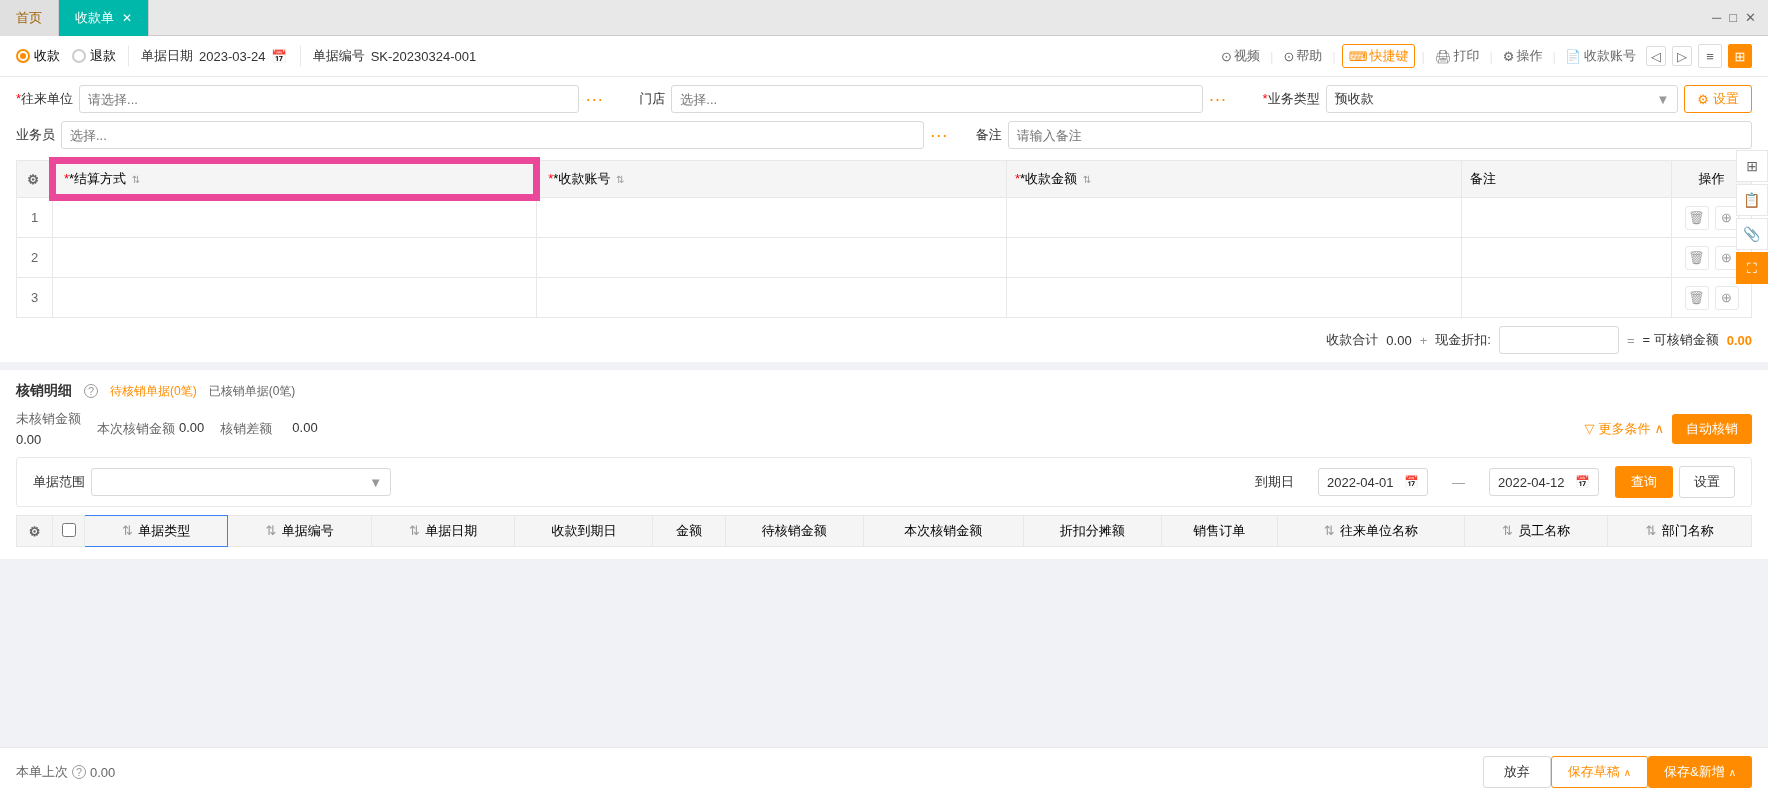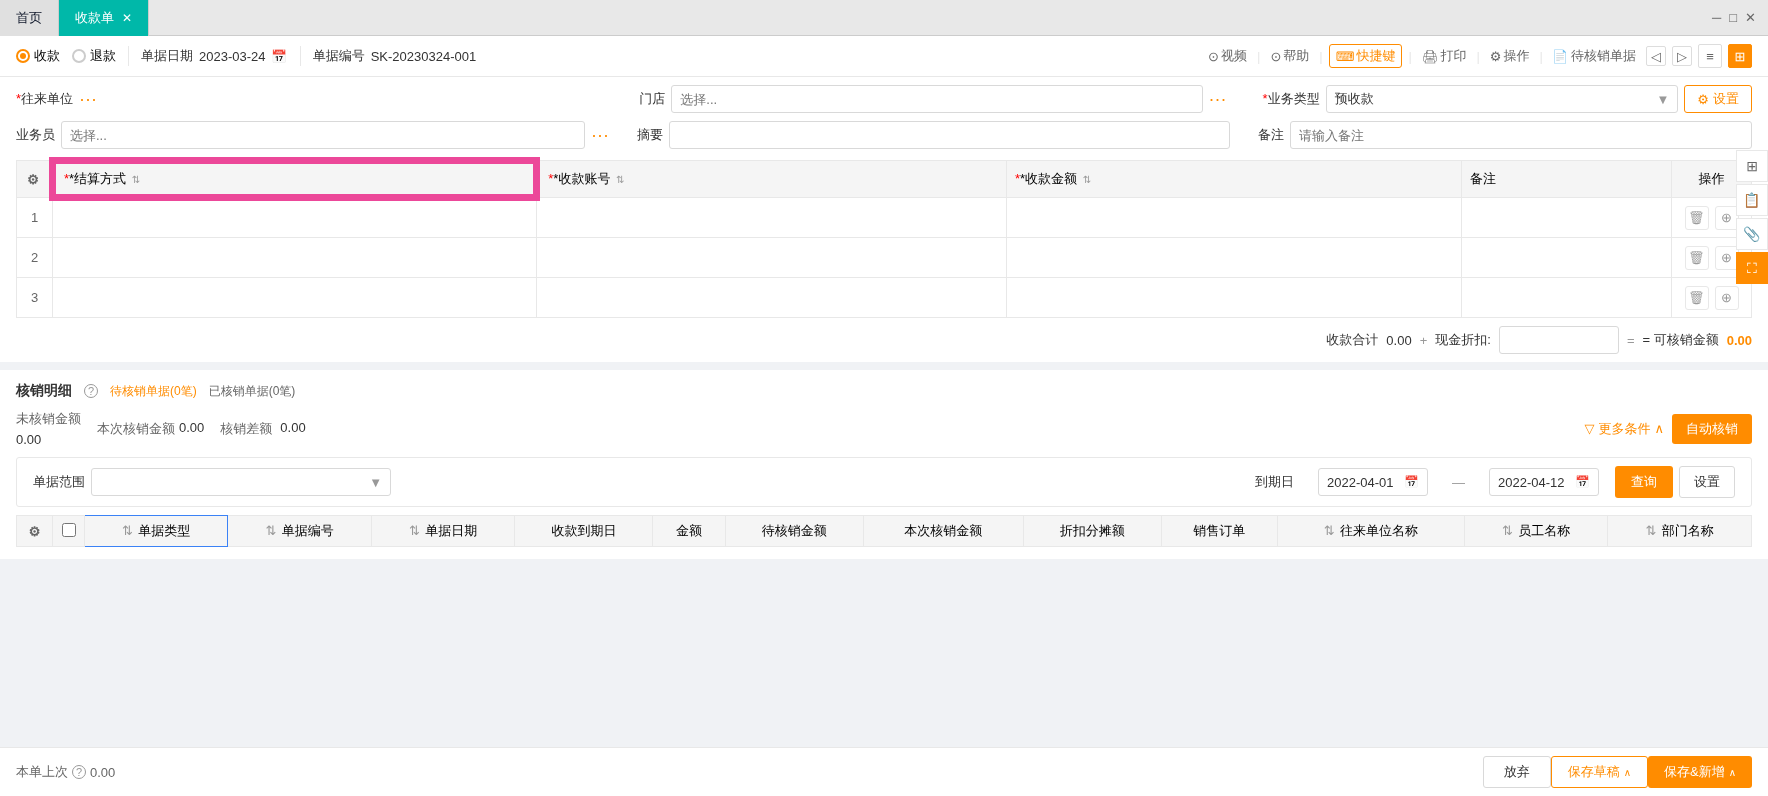--- a/index.html
+++ b/index.html
@@ -2,21 +2,21 @@
 <html><head>
   <meta charset="utf-8">
   <style>
     * { box-sizing: border-box; margin: 0; padding: 0; font-family: 'Microsoft YaHei', SimHei, Arial, sans-serif; font-size: 13px; }
     body { background: #f0f2f5; width: 1768px; min-height: 796px; overflow: hidden; }
   </style>
 </head>
 <body>
 
 <div style="display:flex; align-items:center; background:#e8e8e8; height:36px; border-bottom:1px solid #ccc;">
-  <div style="padding:0 16px; height:36px; display:flex; align-items:center; cursor:pointer; font-size:13px; color:#0f172a; background:#e0e0e0; border-right:1px solid #ccc;">
+  <div style="padding:0 16px; height:36px; display:flex; align-items:center; cursor:pointer; font-size:13px; color:#a16207; background:#e0e0e0; border-right:1px solid #ccc;">
     <span>首页</span>
   </div>
   <div style="padding:0 16px; height:36px; display:flex; align-items:center; cursor:pointer; font-size:13px; color:#fff; background:#00b8a9; border-right:1px solid #ccc;">
     <span>收款单</span>
     <span style="margin-left:8px; color:#fff; font-size:12px; cursor:pointer;">✕</span>
   </div>
   <div style="flex:1;"></div>
   <div style="display:flex; gap:8px; padding-right:12px; color:#666; font-size:16px;">
     <span style="cursor:pointer;">─</span>
     <span style="cursor:pointer;">□</span>
@@ -73,34 +73,35 @@
       <span>打印</span>
     </span>
     <span style="color:#e8e8e8;">|</span>
     <span style="display:flex;align-items:center;gap:2px;cursor:pointer;padding:2px 4px;">
       <span>⚙</span>
       <span>操作</span>
     </span>
     <span style="color:#e8e8e8;">|</span>
     <span style="display:flex;align-items:center;gap:2px;cursor:pointer;padding:2px 4px;">
       <span>📄</span>
-      <span>待核销单据</span>
+      <span>收款账号</span>
     </span>
     <span style="width:20px;height:20px;display:flex;align-items:center;justify-content:center;border:1px solid #ddd;cursor:pointer;border-radius:2px;color:#666;">◁</span>
     <span style="width:20px;height:20px;display:flex;align-items:center;justify-content:center;border:1px solid #ddd;cursor:pointer;border-radius:2px;color:#666;">▷</span>
     <span style="width:24px;height:24px;display:flex;align-items:center;justify-content:center;border:1px solid #ddd;cursor:pointer;border-radius:2px;color:#666;background:#fff;">≡</span>
     <span style="width:24px;height:24px;display:flex;align-items:center;justify-content:center;border:1px solid #ddd;cursor:pointer;border-radius:2px;color:#fff;background:#ff8c00;border-color:#ff8c00;">⊞</span>
   </div>
 </div>
 
 <div style="background:#fff; padding:8px 16px 4px; display:flex; align-items:center; gap:16px;">
   <div style="display:flex;align-items:center;gap:6px;flex:1.2;">
     <span style="color:#333;white-space:nowrap;">
       <span style="color:red;">*</span><span>往来单位</span>
     </span>
+    <input type="text" style="flex: 1 1 0%; height: 28px; border: 1px solid rgb(217, 217, 217); border-radius: 3px; padding: 0px 8px; outline: none; color: rgb(153, 153, 153);" placeholder="请选择...">
     <span style="color:#ff8c00;cursor:pointer;font-size:18px;line-height:1;">···</span>
   </div>
 
   <div style="display:flex;align-items:center;gap:6px;flex:1.2;margin-left:20px;">
     <span style="color:#333;white-space:nowrap;">门店</span>
     <input type="text" style="flex: 1 1 0%; height: 28px; border: 1px solid rgb(217, 217, 217); border-radius: 3px; padding: 0px 8px; outline: none; color: rgb(153, 153, 153);" placeholder="选择...">
     <span style="color:#ff8c00;cursor:pointer;font-size:18px;line-height:1;">···</span>
   </div>
 
   <div style="display:flex;align-items:center;gap:6px;flex:1;margin-left:20px;">
@@ -118,24 +119,20 @@
   </div>
 </div>
 
 <div style="background:#fff; padding:4px 16px 8px; display:flex; align-items:flex-end; gap:8px;">
   <div style="display:flex;align-items:center;gap:6px;flex:1.2;">
     <span style="color:#333;white-space:nowrap;">业务员</span>
     <input type="text" style="flex: 1 1 0%; height: 28px; border: 1px solid rgb(217, 217, 217); border-radius: 3px; padding: 0px 8px; outline: none; color: rgb(153, 153, 153);" placeholder="选择...">
     <span style="color:#ff8c00;cursor:pointer;font-size:18px;line-height:1;">···</span>
   </div>
 
-  <div style="display:flex;align-items:center;gap:6px;flex:1.2;margin-left:20px;">
-    <span style="color:#333;white-space:nowrap;">摘要</span>
-    <input type="text" style="flex: 1 1 0%; height: 28px; border: 1px solid rgb(217, 217, 217); border-radius: 3px; padding: 0px 8px; outline: none;" placeholder="">
-  </div>
 
   <div style="display:flex;align-items:center;gap:6px;flex:1;margin-left:20px;">
     <span style="color:#333;white-space:nowrap;">备注</span>
     <input type="text" style="flex: 1 1 0%; height: 28px; border: 1px solid rgb(217, 217, 217); border-radius: 3px; padding: 0px 8px; outline: none; color: rgb(153, 153, 153);" placeholder="请输入备注">
   </div>
 </div>
 
 <div style="background:#fff; padding:0 16px;">
   <table style="width:100%;border-collapse:collapse;">
     <thead>
@@ -232,21 +229,21 @@
 
   <div style="display:flex;align-items:center;gap:16px;margin-bottom:10px;font-size:12px;color:#333;">
     <div style="display:flex;gap:4px;flex-direction:column;">
       <span style="color:#666;">未核销金额</span>
       <span>0.00</span>
     </div>
     <div style="display:flex;gap:4px;">
       <span style="color:#666;">本次核销金额</span>
       <span>0.00</span>
     </div>
-    <div style="display:flex;gap:8px;">
+    <div style="display:flex;gap:20px;">
       <span style="color:#666;">核销差额</span>
       <span>0.00</span>
     </div>
     <div style="margin-left:auto;display:flex;align-items:center;gap:8px;">
       <span style="color:#ff8c00;cursor:pointer;display:flex;align-items:center;gap:4px;">
         <span>▽</span>
         <span>更多条件</span>
         <span>∧</span>
       </span>
       <button style="background:#ff8c00;color:#fff;border:none;padding:6px 14px;border-radius:3px;cursor:pointer;">自动核销</button>

